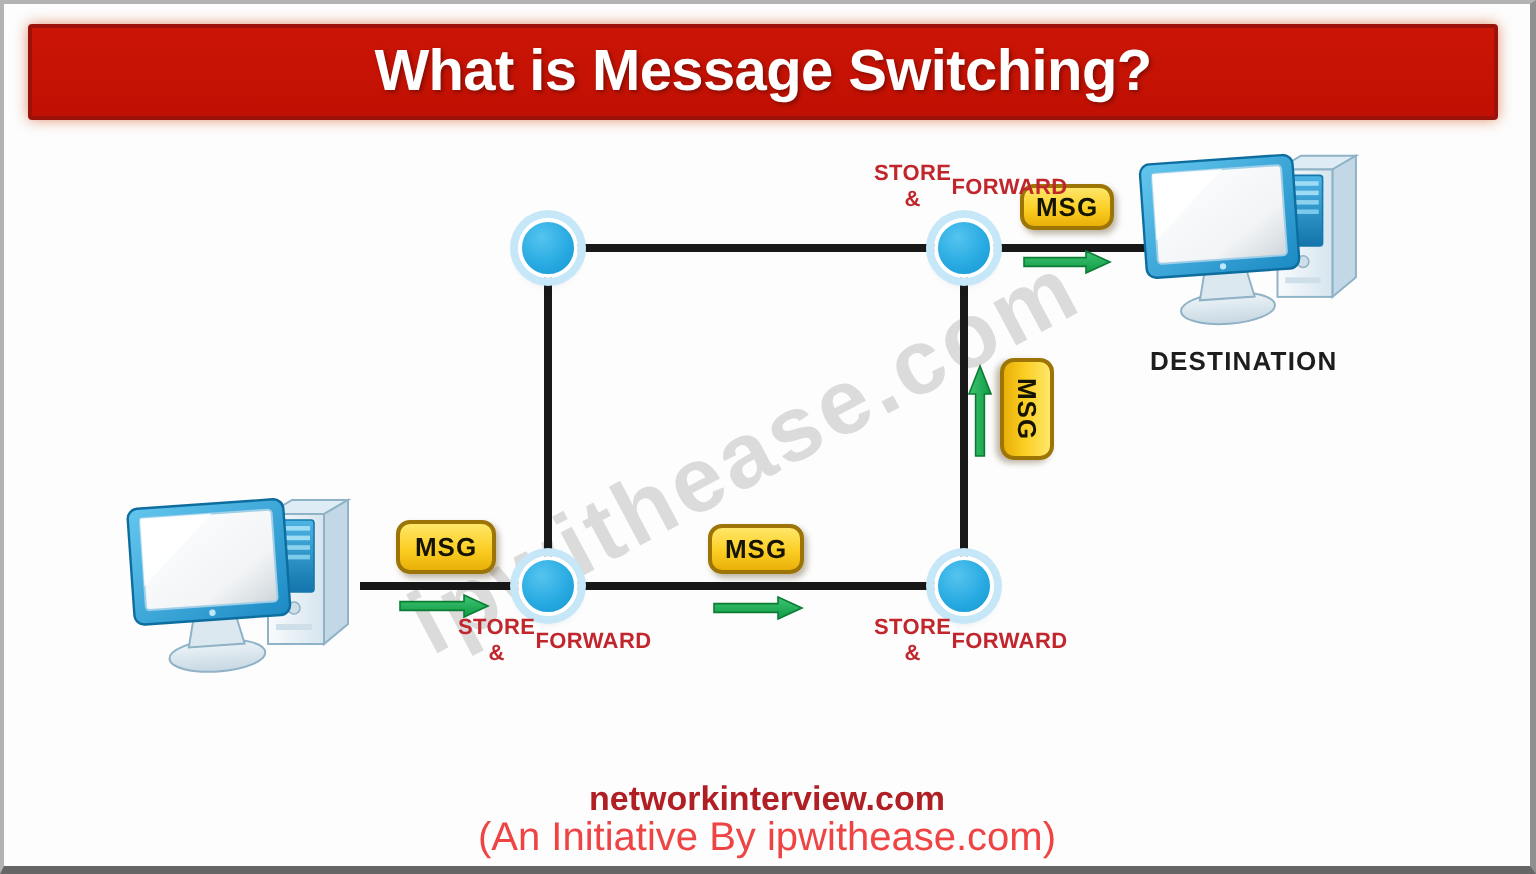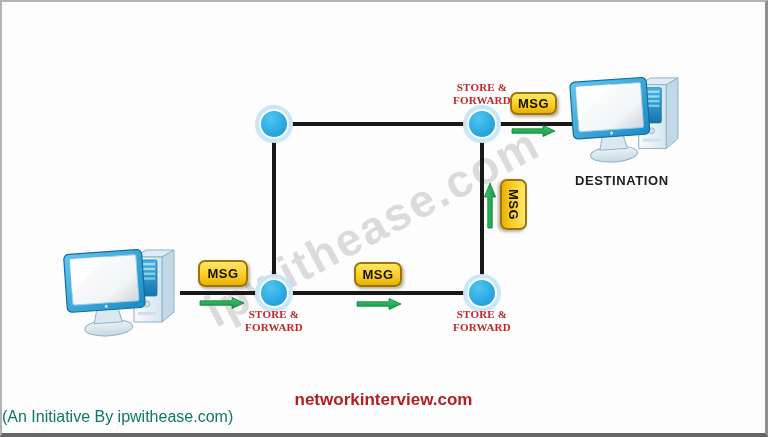--- a/index.html
+++ b/index.html
@@ -45,44 +45,43 @@
     border:2px solid #9c7506;border-radius:7px;box-sizing:border-box;
     font-size:13px;font-weight:bold;color:#141400;letter-spacing:.5px;
     box-shadow:1.5px 2px 3px rgba(70,45,0,.35);
   }
   .msg1{left:196px;top:258px;width:50px;height:27px;}
   .msg2{left:352px;top:260px;width:48px;height:25px;}
   .msg3{left:486px;top:189px;width:51px;height:27px;transform:rotate(90deg);}
   .msg4{left:508px;top:90px;width:47px;height:23px;}
   
   .sf{
-    position:absolute;width:90px;z-index:4;display:flex;flex-direction:column;align-items:center;
+    position:absolute;width:90px;z-index:4;display:flex;flex-direction:row;align-items:center;
     color:#c0262c;font-size:11px;font-weight:bold;line-height:13px;letter-spacing:.2px;
     text-align:center;
-    font-family:Liberation Serif, serif;
   }
   .sf-tr{left:435px;top:79px;} .sf-bl{left:227px;top:306px;} .sf-br{left:435px;top:306px;}
   
   .pc{position:absolute;z-index:3;}
   .pc-src{left:60px;top:242px;width:120px;height:100px;}
   .pc-dst{left:566px;top:70px;width:118px;height:98px;}
   .pc-label{
     position:absolute;z-index:4;text-align:left;color:#1d1d1d;
     font-size:13px;font-weight:bold;letter-spacing:.6px;
   }
   .src-label{left:67px;top:344px;width:120px;}
   .dst-label{left:573px;top:171px;width:120px;}
   
   .footer-site{
     position:absolute;left:0;top:388px;width:100%;text-align:center;z-index:4;
     color:#b01f24;font-size:17px;font-weight:bold;
   }
   .footer-tagline{
-    position:absolute;left:0;top:406px;width:100%;text-align:left;z-index:4;
-    color:#0f766e;font-size:16px;
+    position:absolute;left:0;top:406px;width:100%;text-align:center;z-index:4;
+    color:#ef4444;font-size:20px;
   }
   .hidden-defs{position:absolute;width:0;height:0;overflow:hidden;}
 </style>
 </head>
 <body>
 
 <svg class="hidden-defs" aria-hidden="true">
   <defs>
     <linearGradient id="gGrad" x1="0" y1="0" x2="0" y2="1">
       <stop offset="0" stop-color="#3ec573"></stop>
@@ -133,20 +132,23 @@
         <rect x="10" y="13" width="66" height="46" rx="2" fill="url(#screenGrad)" stroke="#9fcfe8"></rect>
         <polygon points="10,13 46,13 10,47" fill="rgba(255,255,255,.85)"></polygon>
         <circle cx="43" cy="62.5" r="1.6" fill="#bfe7f8"></circle>
       </g>
     </symbol>
   </defs>
 </svg>
 
 <div class="stage">
 
+  <div class="banner">
+    <span class="banner-title">What is Message Switching?</span>
+  </div>
 
   <div class="watermark">ipwithease.com</div>
 
   <svg class="wires" width="768" height="437" viewBox="0 0 768 437">
     <g stroke="#181818" stroke-width="4">
       <line x1="272" y1="122" x2="572" y2="122"></line>
       <line x1="272" y1="120" x2="272" y2="293"></line>
       <line x1="178" y1="291" x2="482" y2="291"></line>
       <line x1="480" y1="293" x2="480" y2="122"></line>
     </g>

